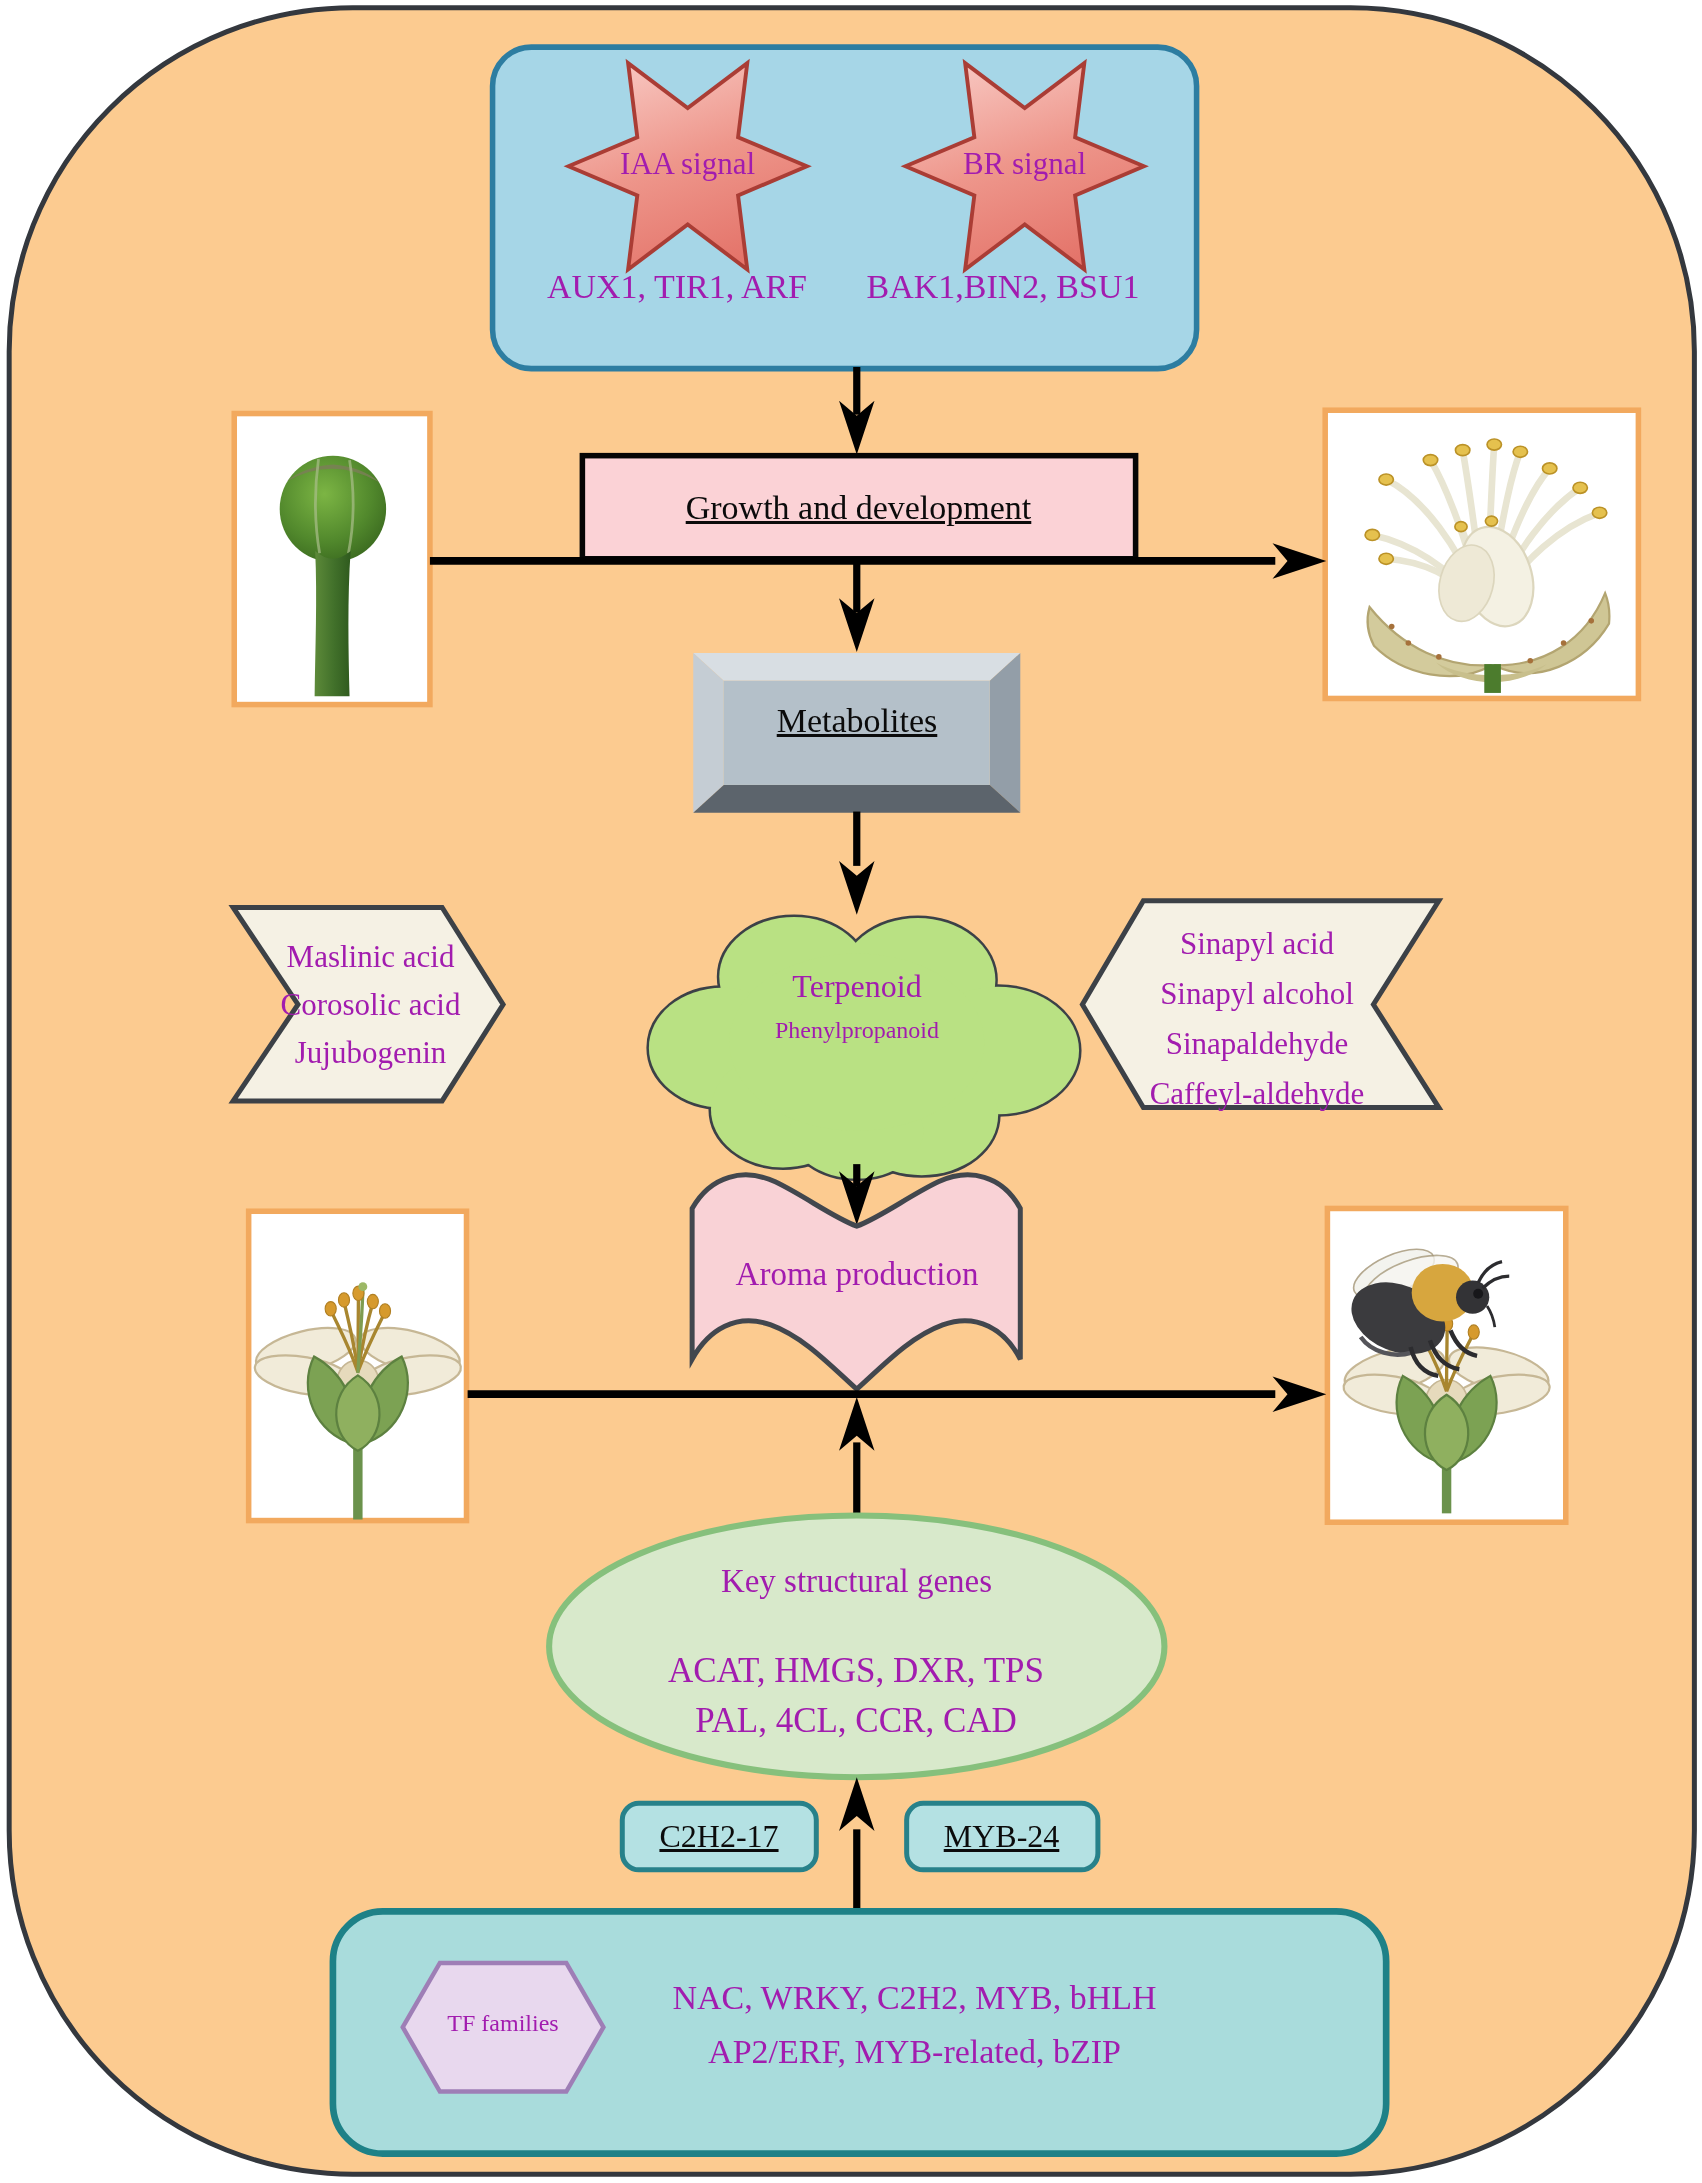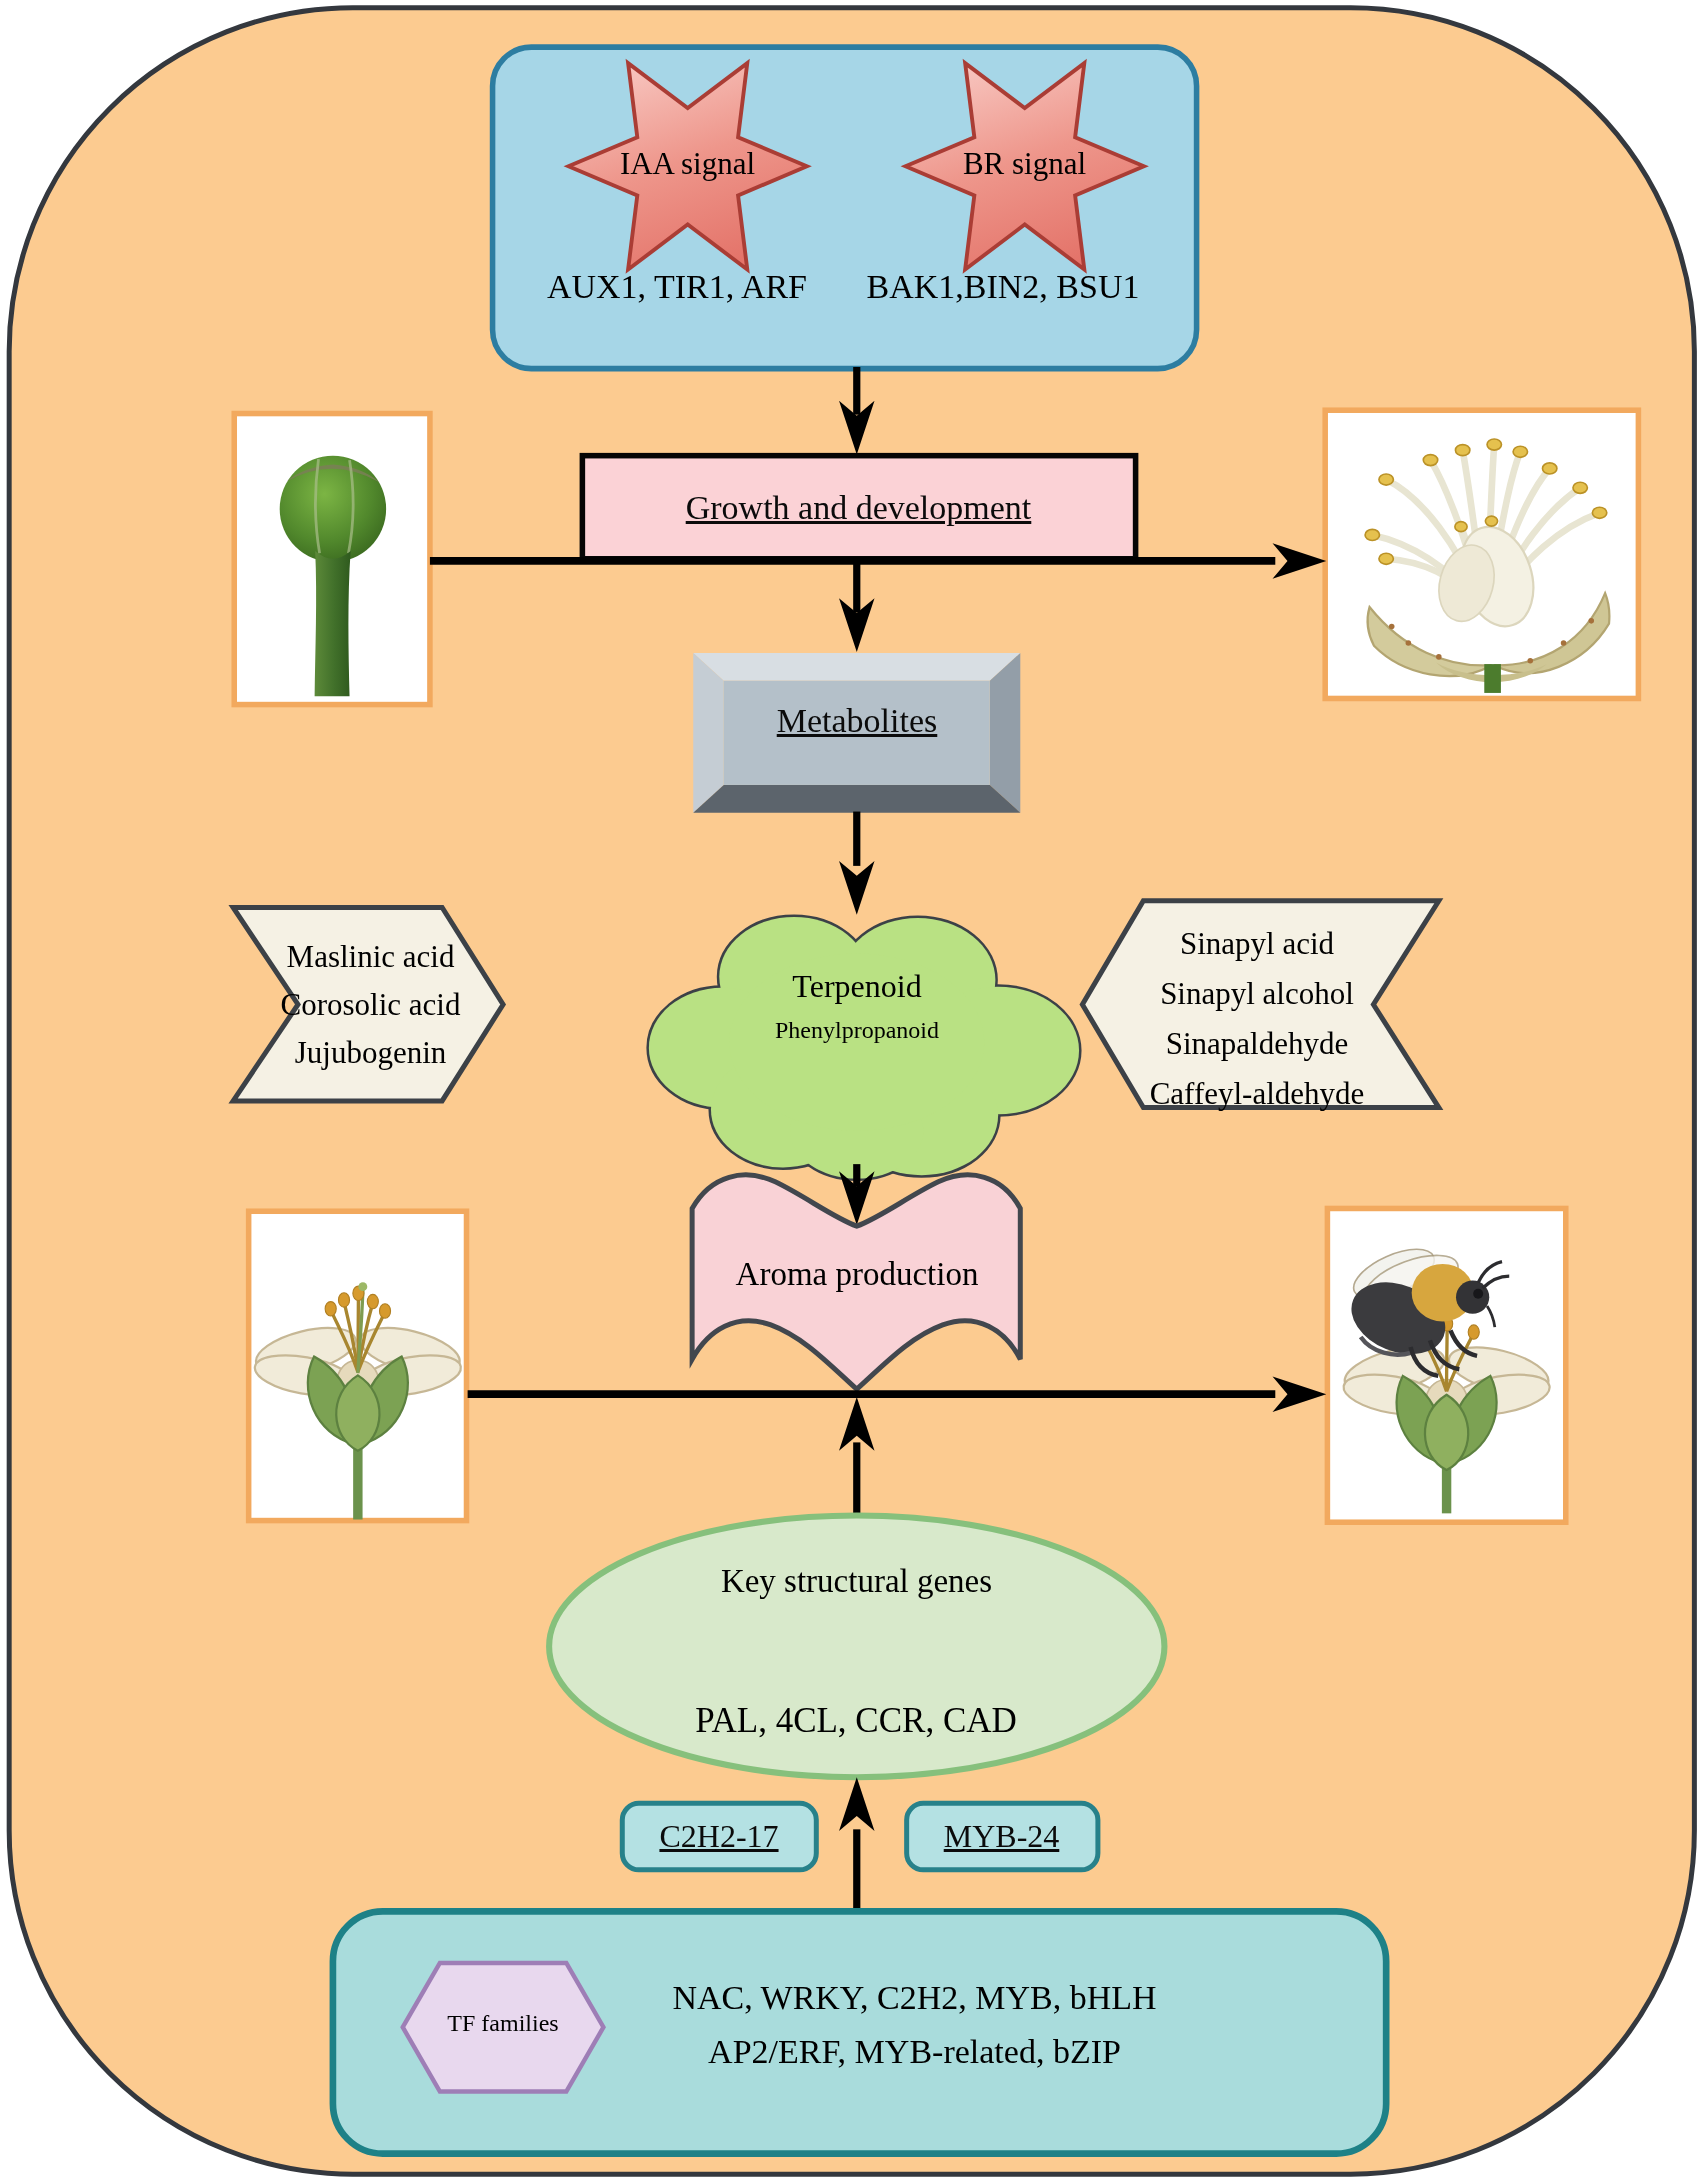--- a/index.html
+++ b/index.html
@@ -9,21 +9,21 @@
     font-family:"Liberation Serif","DejaVu Serif",serif;
     color:#0b0b0b;
     overflow:hidden;
   }
   #art{position:absolute;left:0;top:0;}
   .t{
     position:absolute;
     text-align:center;
     white-space:nowrap;
     line-height:1.15;
-    color:#000000;
+    color:#a21caf;
   }
   .flexbox{
     position:absolute;
     display:flex;align-items:center;justify-content:center;
     text-align:center;
     text-decoration:underline;
   }
 </style>
 </head>
 <body>
@@ -301,20 +301,21 @@
 <div class="t" style="left:232px;top:1035px;width:277px;font-size:31px">Jujubogenin</div>
 
 <div class="t" style="left:1074px;top:926px;width:366px;font-size:31px">Sinapyl acid</div>
 <div class="t" style="left:1074px;top:976px;width:366px;font-size:31px">Sinapyl alcohol</div>
 <div class="t" style="left:1074px;top:1026px;width:366px;font-size:31px">Sinapaldehyde</div>
 <div class="t" style="left:1074px;top:1076px;width:366px;font-size:31px">Caffeyl-aldehyde</div>
 
 <div class="t" style="left:663px;top:1256px;width:388px;font-size:33px">Aroma production</div>
 
 <div class="t" style="left:607px;top:1563px;width:499px;font-size:33px">Key structural genes</div>
+<div class="t" style="left:579px;top:1651px;width:554px;font-size:35px">ACAT, HMGS, DXR, TPS</div>
 <div class="t" style="left:579px;top:1701px;width:554px;font-size:35px">PAL, 4CL, CCR, CAD</div>
 
 <div class="flexbox" style="left:622px;top:1803px;width:194px;height:67px;font-size:32px">C2H2-17</div>
 <div class="flexbox" style="left:906px;top:1803px;width:191px;height:67px;font-size:32px">MYB-24</div>
 
 <div class="t" style="left:392px;top:2010px;width:222px;font-size:24px">TF families</div>
 <div class="t" style="left:582px;top:1978px;width:665px;font-size:34px">NAC, WRKY, C2H2, MYB, bHLH</div>
 <div class="t" style="left:582px;top:2032px;width:665px;font-size:34px">AP2/ERF, MYB-related, bZIP</div>
 
 </div>

